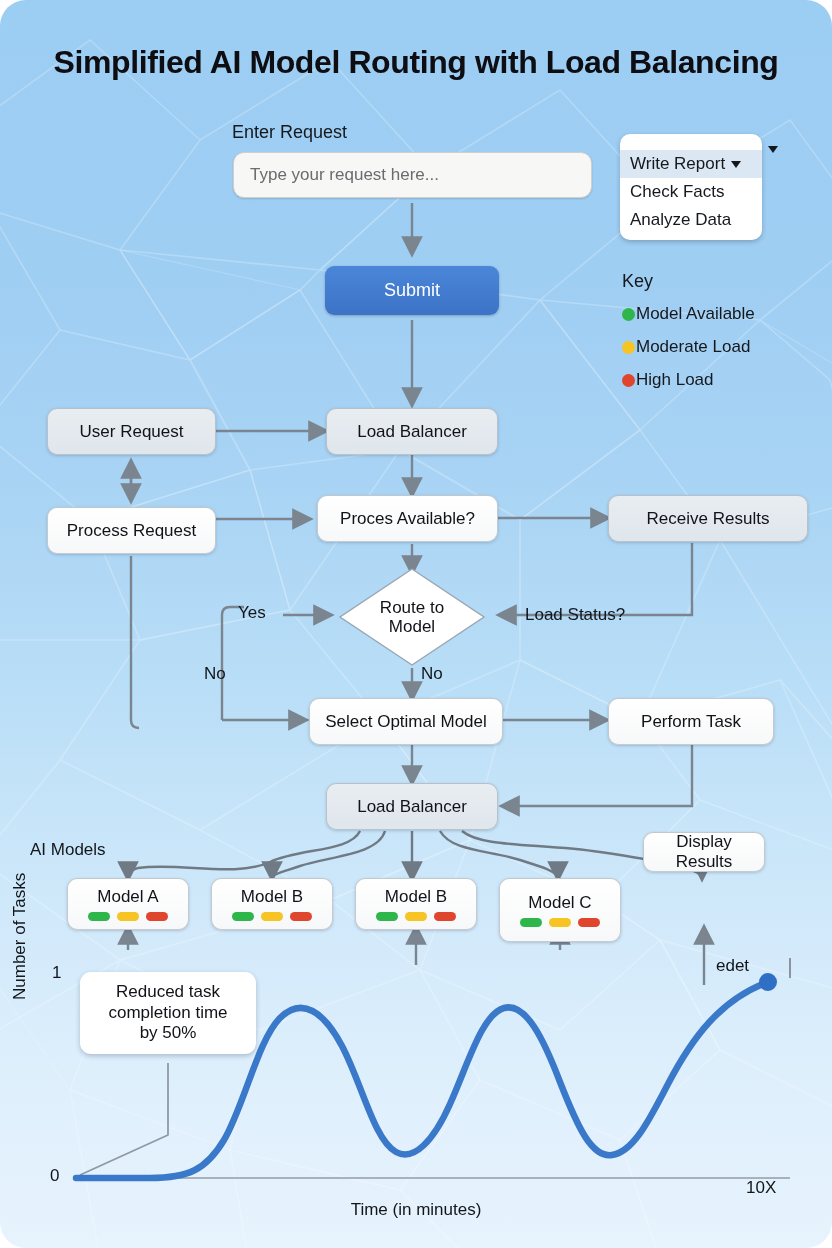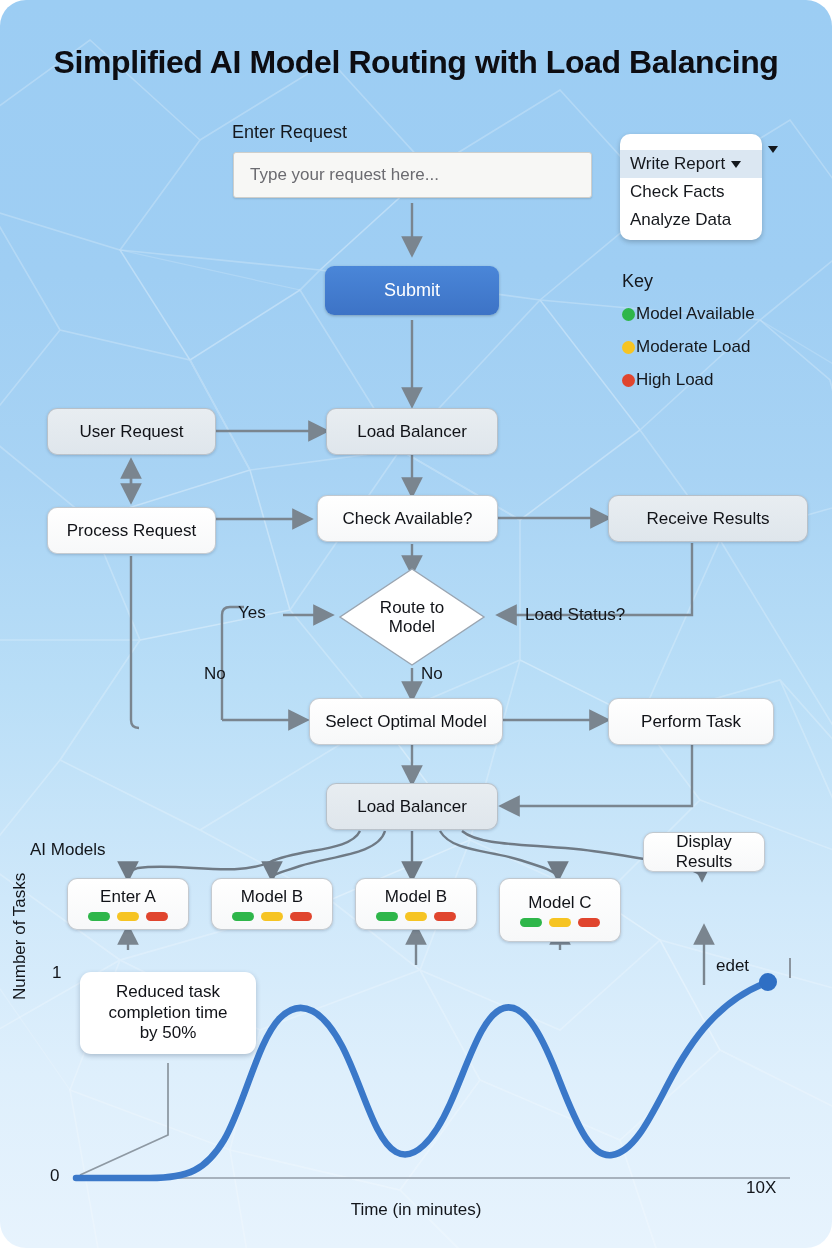--- a/index.html
+++ b/index.html
@@ -34,21 +34,21 @@
     letter-spacing:-.4px;
   }
 
   
   .input-label{
     position:absolute;left:232px;top:122px;
     font-size:18px;color:#15181d;
   }
   .req-input{
     position:absolute;left:233px;top:152px;width:359px;height:46px;
-    background:#f7f7f5;border:1px solid #cfcfcb;border-radius:3px;
+    background:#f7f7f5;border:1px solid #cfcfcb;border-radius:11px;
     box-shadow:0 1px 2px rgba(0,0,0,.14);
     font-family:inherit;font-size:17px;color:#5d5d62;
     padding:0 16px;box-sizing:border-box;outline:none;
   }
   .req-input::placeholder{color:#6b6b70;}
 
   
   .dropdown{
     position:absolute;left:620px;top:134px;width:142px;
     background:#ffffff;border-radius:10px;
@@ -287,21 +287,21 @@
       <path d="M462 831 C482 848, 540 843, 600 852 C660 861, 690 866, 702 876 L702 878"></path>
     </g>
   </svg>
 
   <div class="node grey" style="left:47px;top:408px;width:169px;height:47px">User Request</div>
 
   <div class="node grey" style="left:326px;top:408px;width:172px;height:47px">Load Balancer</div>
 
   <div class="node white" style="left:47px;top:507px;width:169px;height:47px">Process Request</div>
 
-  <div class="node white" style="left:317px;top:495px;width:181px;height:47px">Check Available?</div>
+  <div class="node white" style="left:317px;top:495px;width:181px;height:47px">Proces Available?</div>
 
   <div class="node grey" style="left:608px;top:495px;width:200px;height:47px">Receive Results</div>
 
   <div class="diamond" style="left:337px;top:566px">
     <svg width="150" height="102" viewBox="0 0 150 102">
       <polygon points="75,3 147,51 75,99 3,51" fill="#ffffff" stroke="#9aa5b1" stroke-width="1.4"></polygon>
     </svg>
     <div class="dtext">
       <span>
         <span>Route to</span><br>
@@ -316,21 +316,21 @@
 
   <div class="node grey" style="left:326px;top:783px;width:172px;height:47px">Load Balancer</div>
 
   <div class="flow-label" style="left:238px;top:603px">Yes</div>
   <div class="flow-label" style="left:204px;top:664px">No</div>
   <div class="flow-label" style="left:421px;top:664px">No</div>
   <div class="flow-label" style="left:525px;top:605px">Load Status?</div>
   <div class="flow-label" style="left:30px;top:840px">AI Models</div>
 
   <div class="node white model-box" style="left:67px;top:878px;width:122px;height:52px">
-    <span>Enter A</span>
+    <span>Model A</span>
     <span class="pills">
       <span class="pill" style="background:#2eb64a"></span>
       <span class="pill" style="background:#f6c423"></span>
       <span class="pill" style="background:#e0452e"></span>
     </span>
   </div>
 
   <div class="node white model-box" style="left:211px;top:878px;width:122px;height:52px">
     <span>Model B</span>
     <span class="pills">

